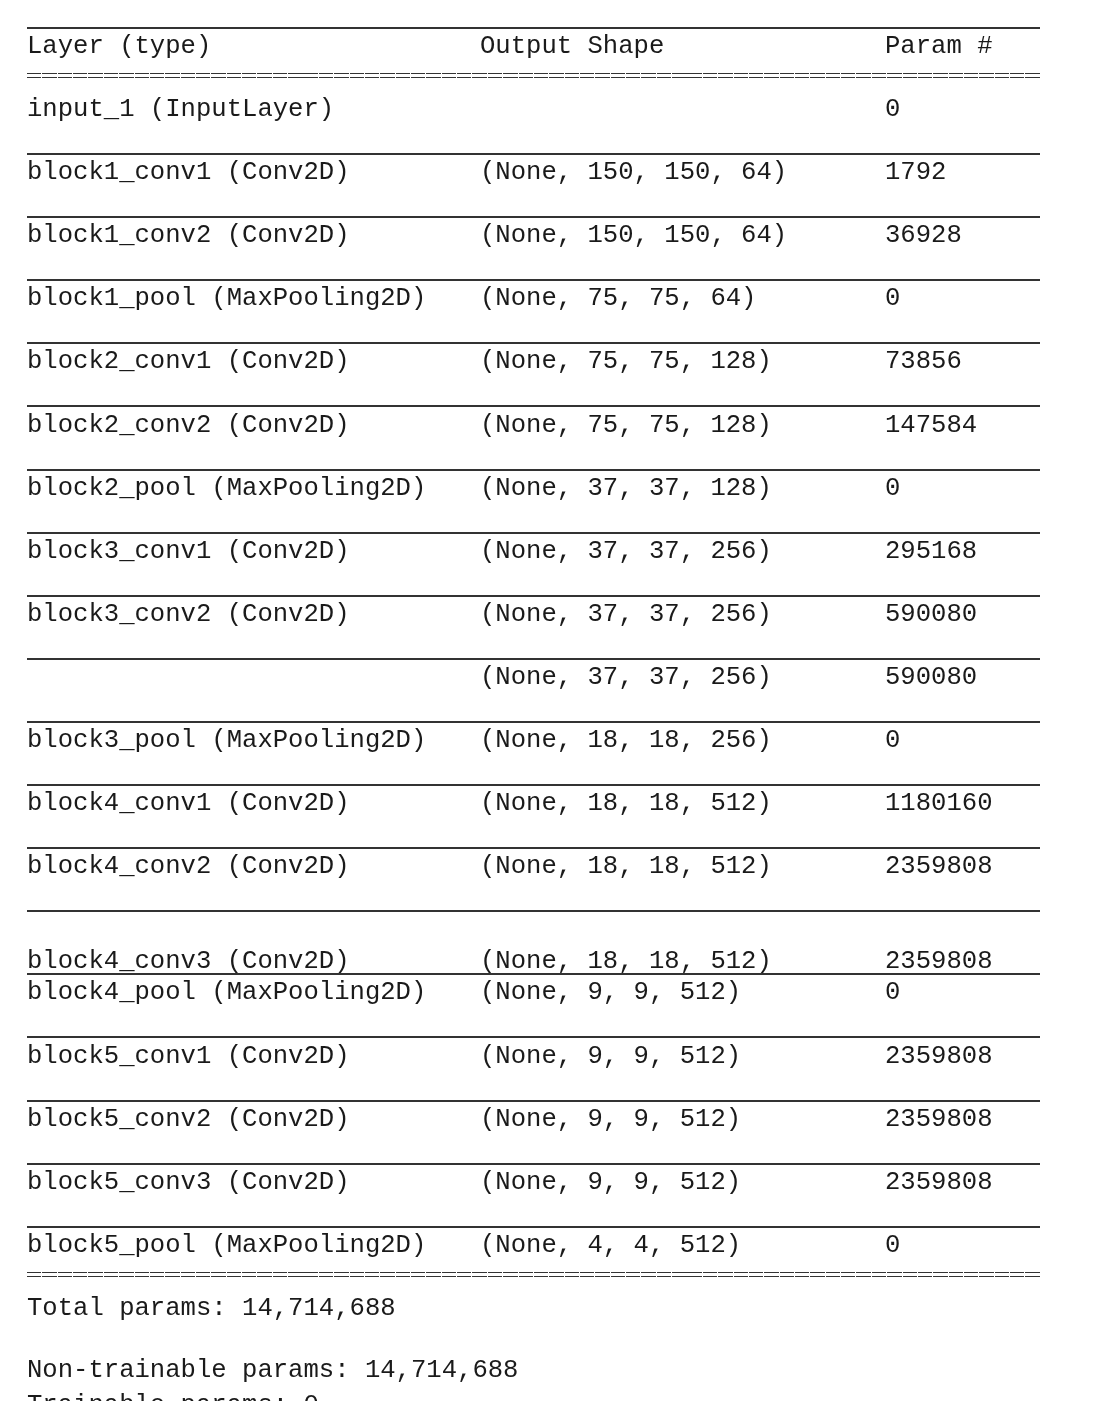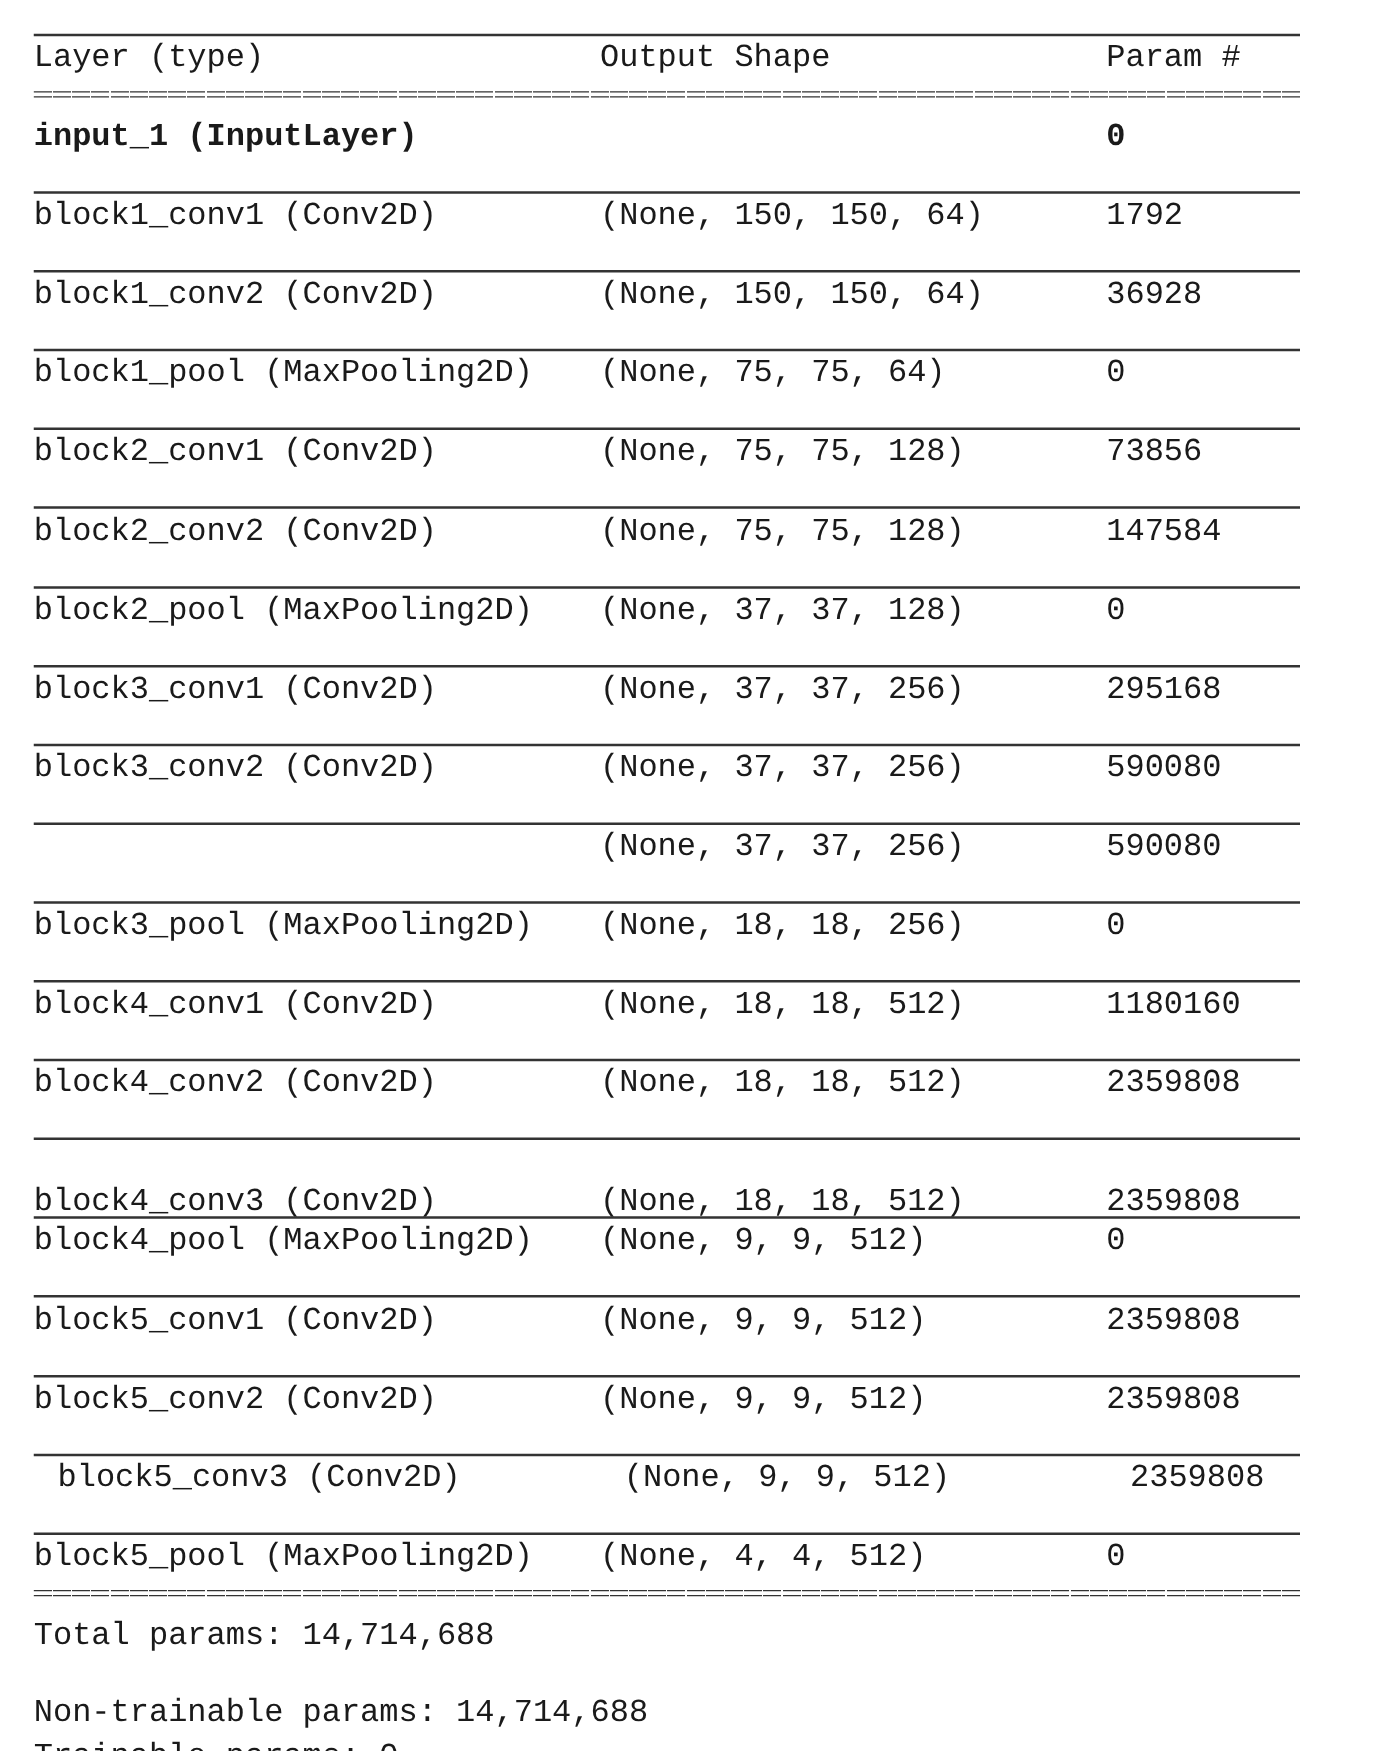--- a/index.html
+++ b/index.html
@@ -26,21 +26,21 @@
 
   <div class="row" style="top:32px;">
     <span class="txt c1">Layer (type)</span>
     <span class="txt c2">Output Shape</span>
     <span class="txt c3">Param #</span>
   </div>
 
   <div class="dbl" style="top:73px;"></div>
 
   <div id="rows">
-      <div class="row" style="top: 95px; font-weight: bold;">
+      <div class="row" style="top: 95px;">
         <span class="txt c1">input_1 (InputLayer)</span>
         <span class="txt c3">0</span>
       </div>
       <div class="rule" style="top: 153px;"></div>
       <div class="row" style="top: 158.1px;">
         <span class="txt c1">block1_conv1 (Conv2D)</span>
         <span class="txt c2">(None, 150, 150, 64)</span>
         <span class="txt c3">1792</span>
       </div>
       <div class="rule" style="top: 216.1px;"></div>
@@ -126,21 +126,21 @@
         <span class="txt c2">(None, 9, 9, 512)</span>
         <span class="txt c3">2359808</span>
       </div>
       <div class="rule" style="top: 1099.5px;"></div>
       <div class="row" style="top: 1104.6px;">
         <span class="txt c1">block5_conv2 (Conv2D)</span>
         <span class="txt c2">(None, 9, 9, 512)</span>
         <span class="txt c3">2359808</span>
       </div>
       <div class="rule" style="top: 1162.6px;"></div>
-      <div class="row" style="top: 1167.7px; margin-left: 19px;">
+      <div class="row" style="top: 1167.7px;">
         <span class="txt c1">block5_conv3 (Conv2D)</span>
         <span class="txt c2">(None, 9, 9, 512)</span>
         <span class="txt c3">2359808</span>
       </div>
       <div class="rule" style="top: 1225.7px;"></div>
       <div class="row" style="top: 1230.8px;">
         <span class="txt c1">block5_pool (MaxPooling2D)</span>
         <span class="txt c2">(None, 4, 4, 512)</span>
         <span class="txt c3">0</span>
       </div>

